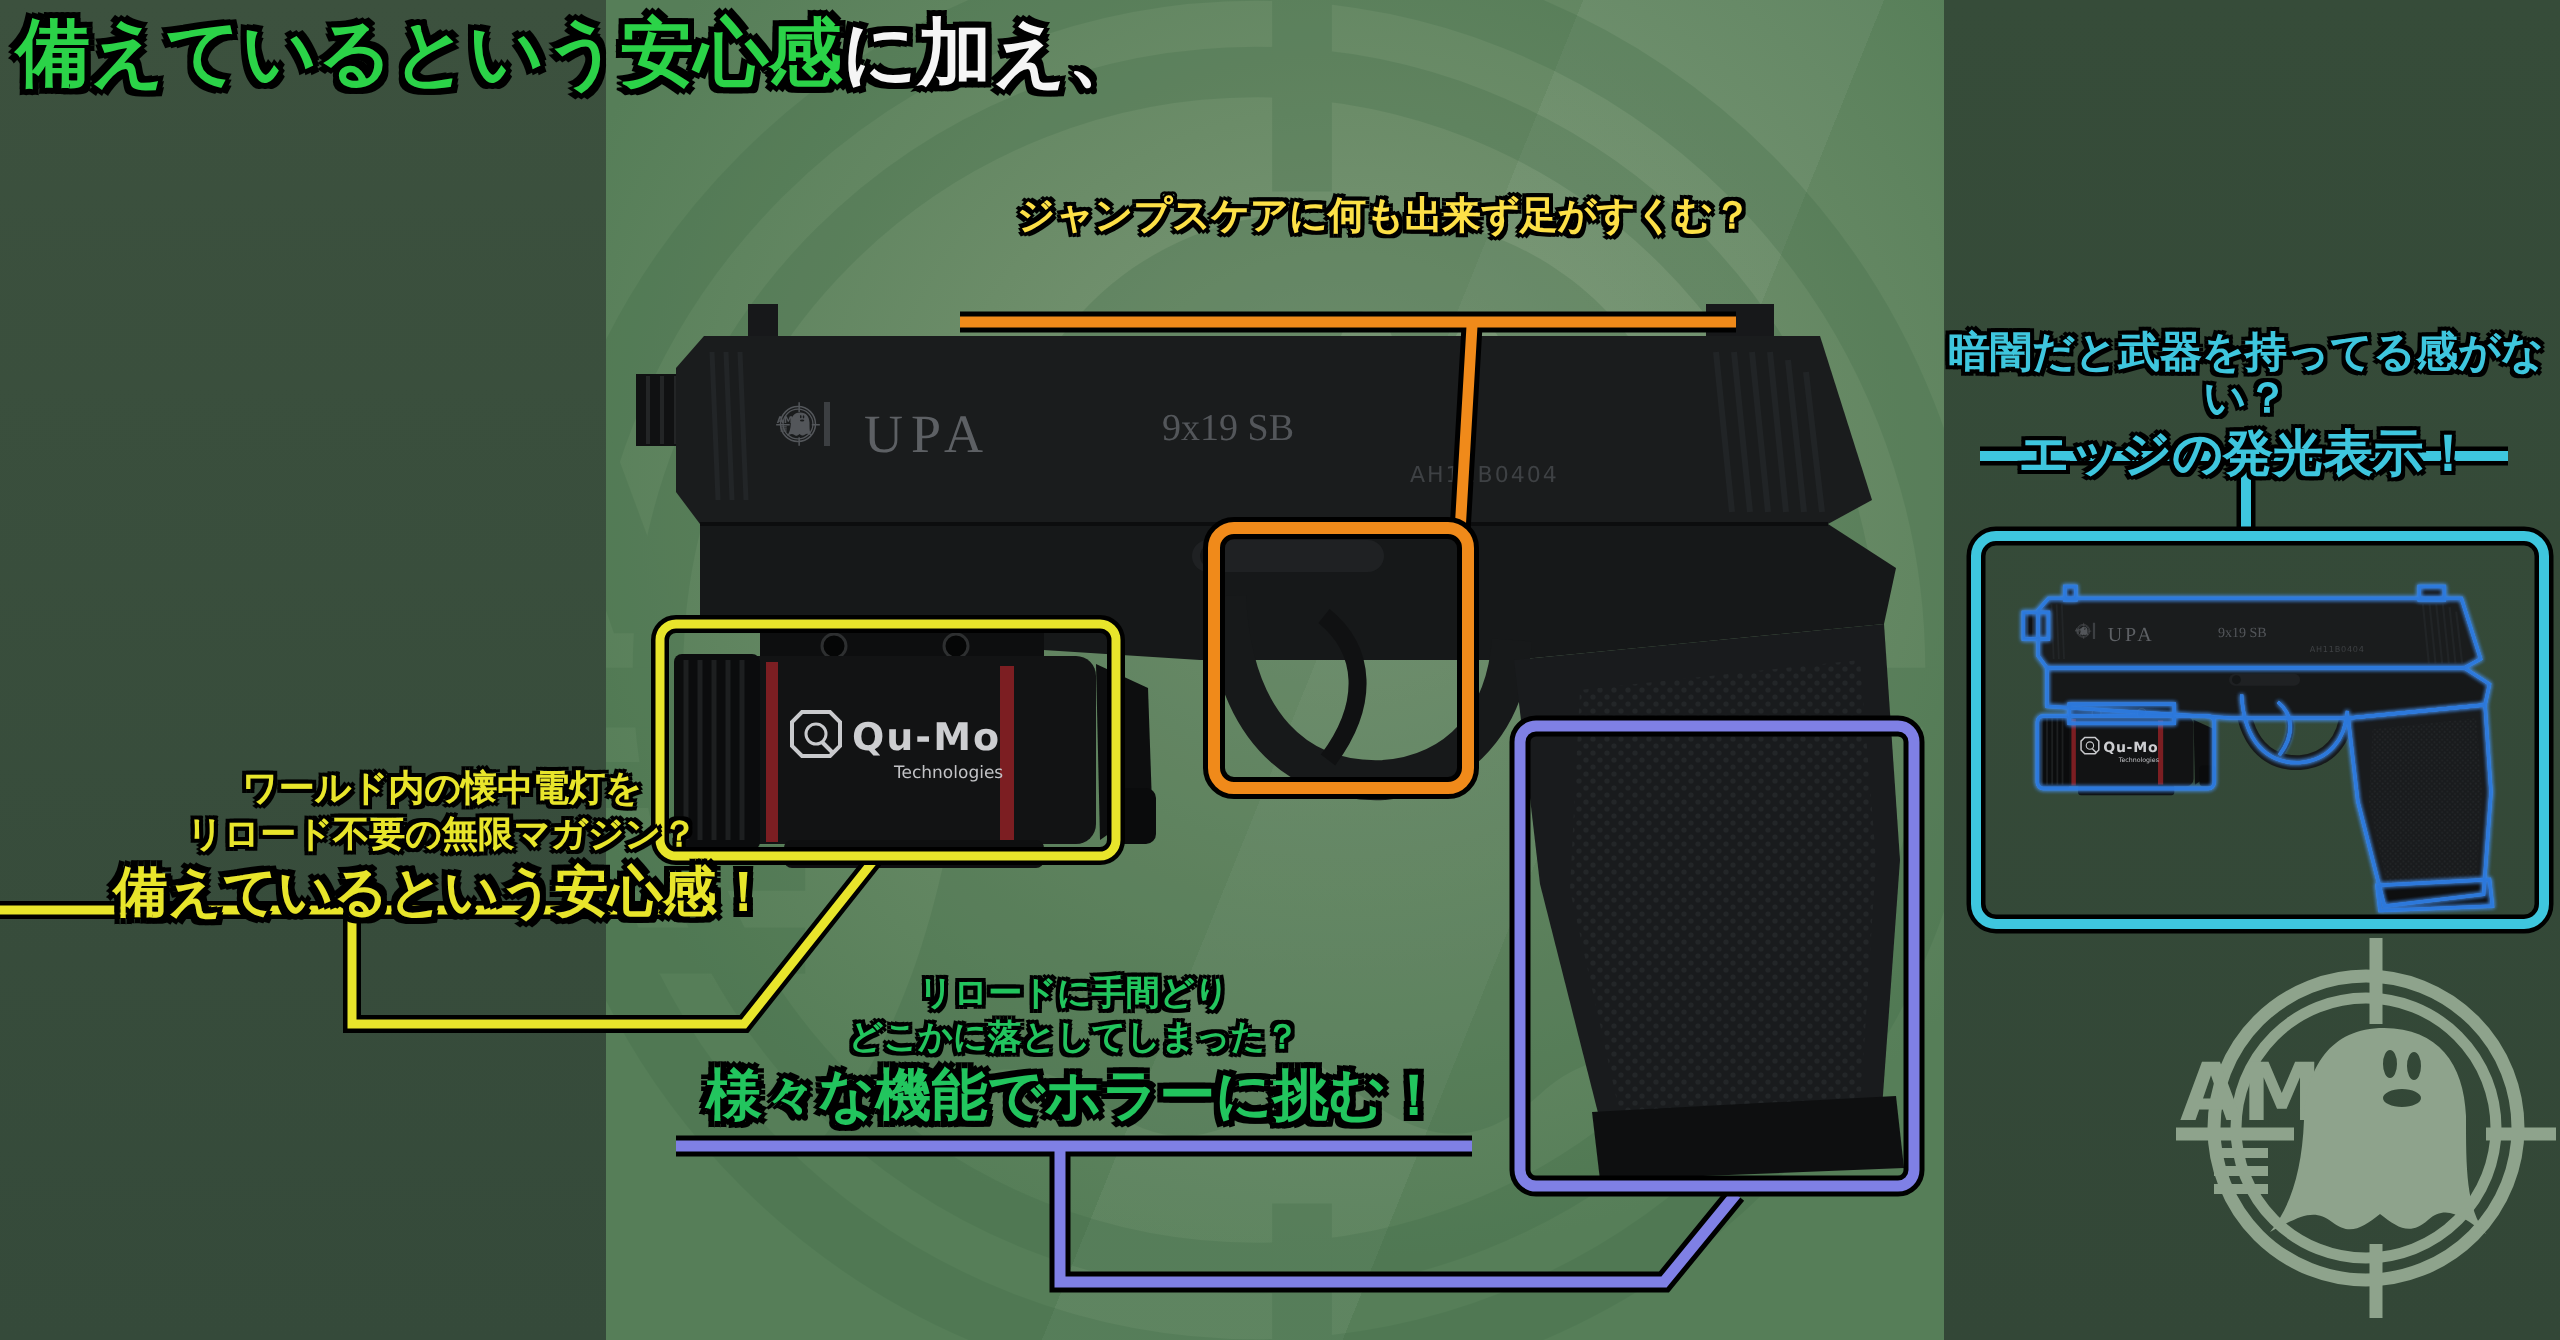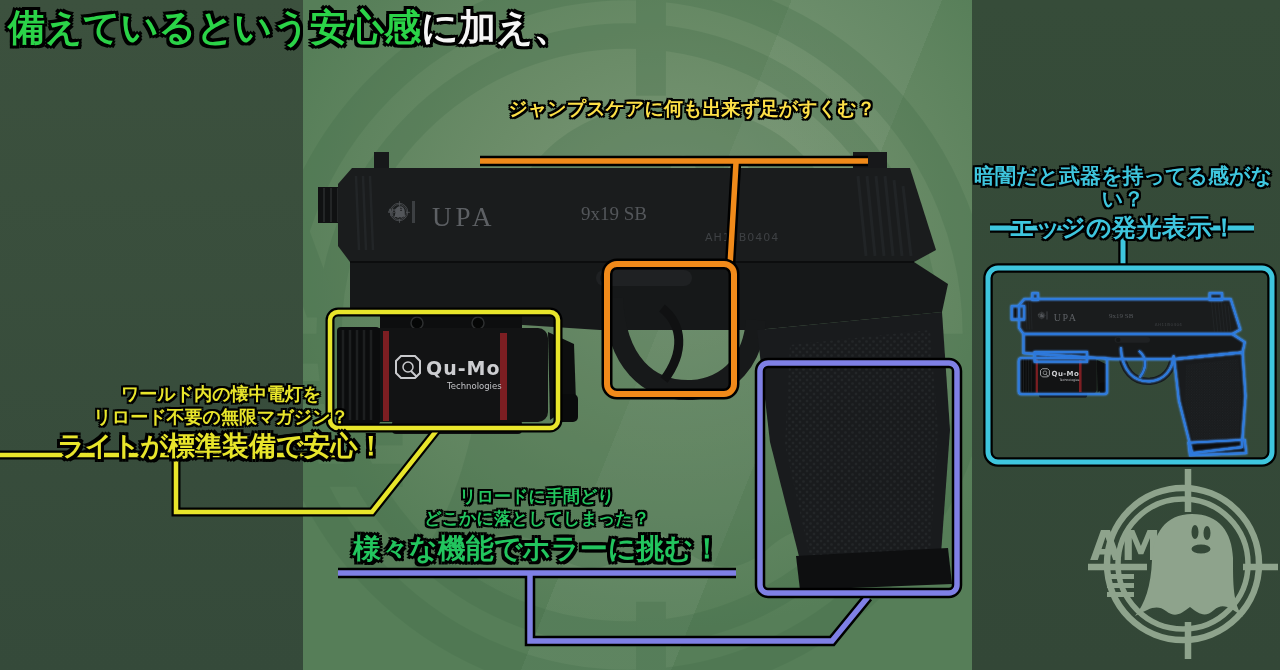--- a/index.html
+++ b/index.html
@@ -187,21 +187,21 @@
   </div>
 
   <div class="callout c-glow">
     <div class="q o2">暗闇だと武器を持ってる感がない？</div>
     <div class="a o2">エッジの発光表示！</div>
   </div>
 
   <div class="callout c-light">
     <div class="q o2">ワールド内の懐中電灯を</div>
     <div class="q o2">リロード不要の無限マガジン？</div>
-    <div class="a o3">ライトが標準装備で安心！</div>
+    <div class="a o3">備えているという安心感！</div>
   </div>
 
   <div class="callout c-mag">
     <div class="q o2">リロードに手間どり</div>
     <div class="q o2">どこかに落としてしまった？</div>
     <div class="a o3">様々な機能でホラーに挑む！</div>
   </div>
 </div>
 
 </body></html>

